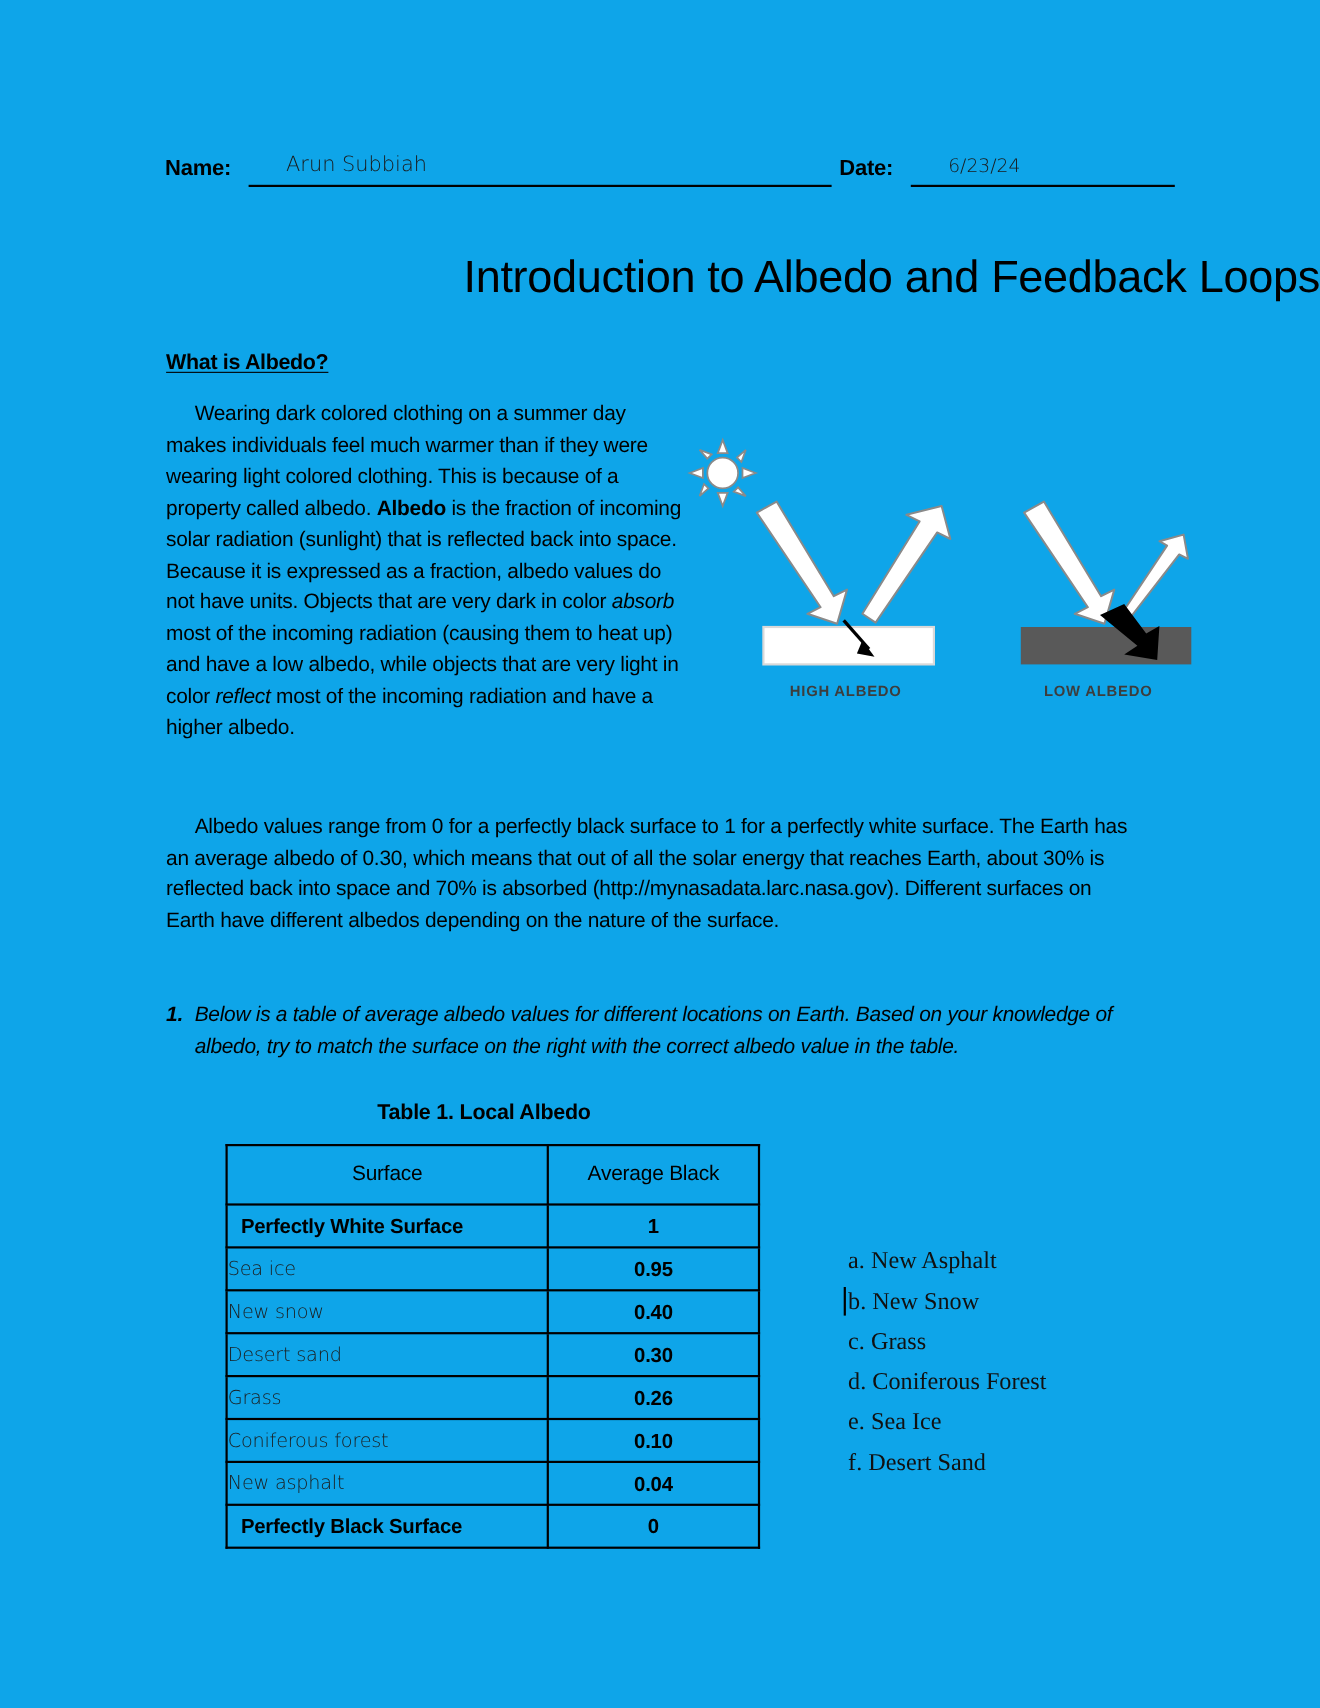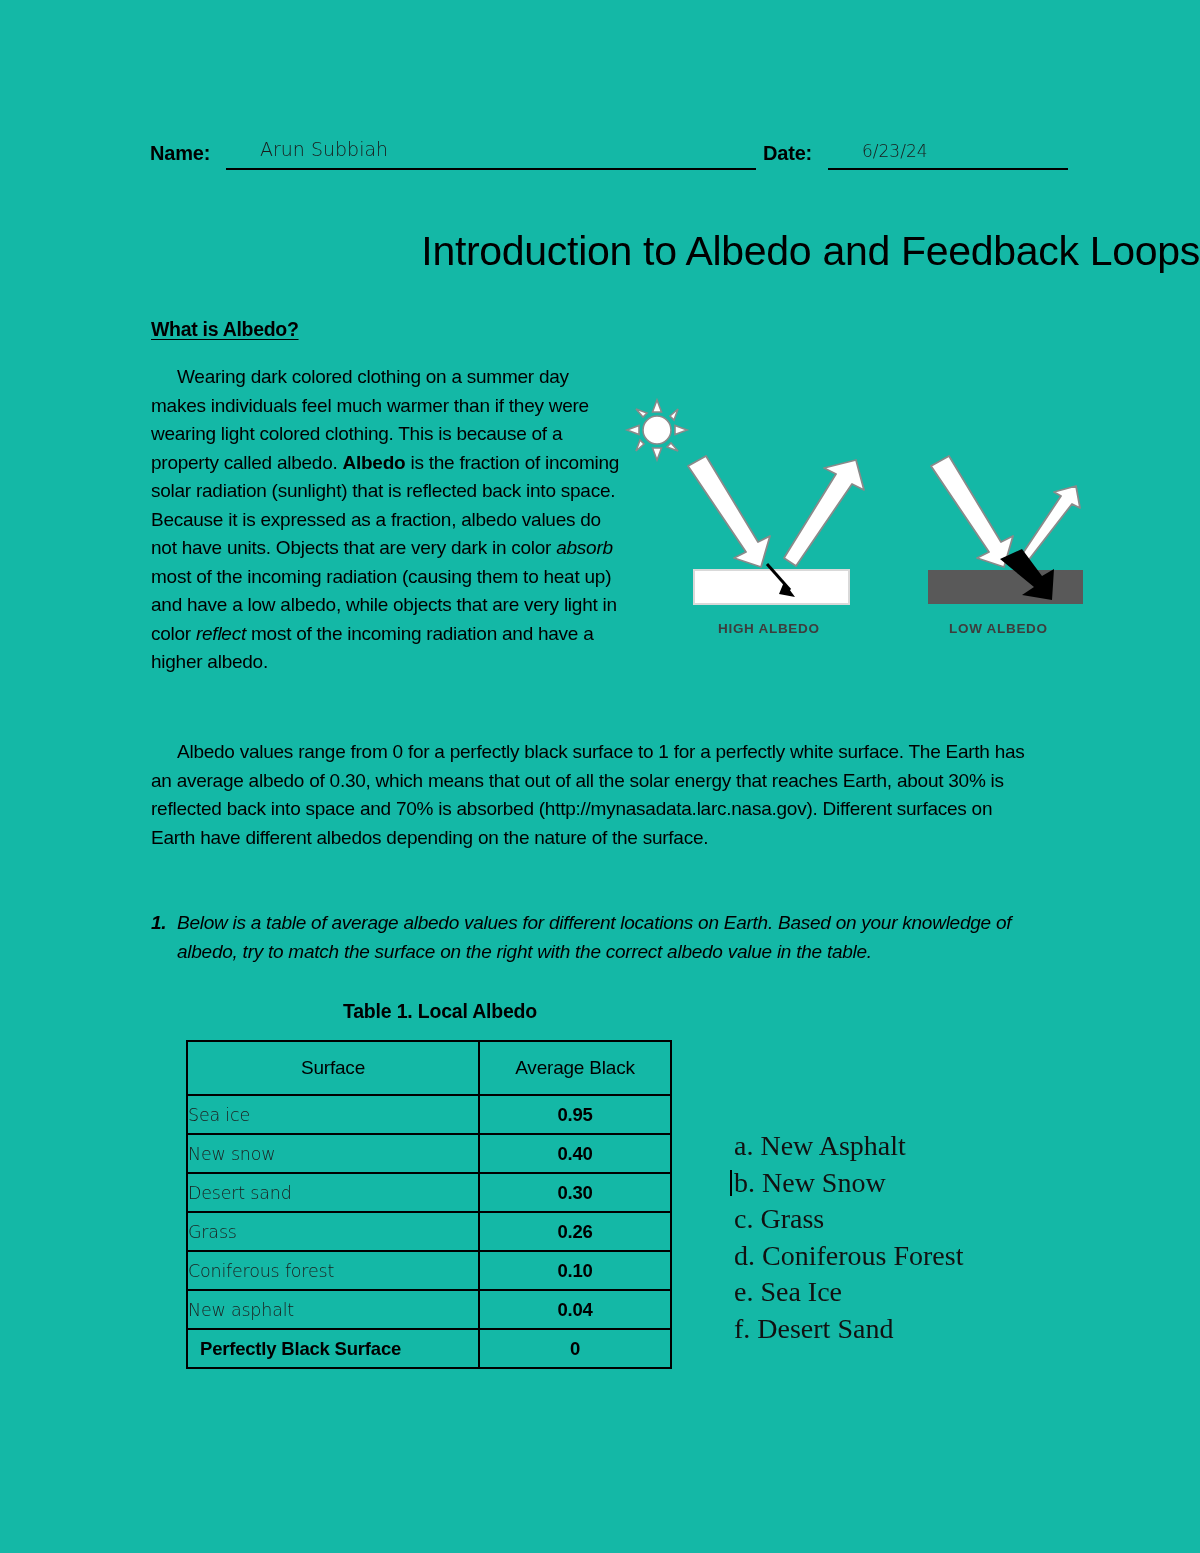--- a/index.html
+++ b/index.html
@@ -14,21 +14,21 @@
     font-family: "Liberation Sans", sans-serif;
     color: #000000;
     overflow: hidden;
   }
 
   .page {
     position: absolute;
     left: 0; top: 0;
     width: 1200px;
     height: 1553px;
-    background: #14b8a6;
+    background: #0ea5e9;
     text-decoration: underline;
   }
 
   
   .header-row {
     position: absolute;
     left: 150px;
     top: 136px;
     width: 920px;
     height: 44px;
@@ -160,21 +160,21 @@
     left: 200px;
     top: 1000px;
     width: 480px;
     text-align: center;
     font-size: 19.5px;
     font-weight: bold;
     letter-spacing: -0.2px;
   }
   table.albedo {
     position: absolute;
-    left: 186px;
+    left: 205px;
     top: 1040px;
     width: 480px;
     border-collapse: collapse;
     table-layout: fixed;
   }
   table.albedo td {
     border: 2px solid #000;
     padding: 0;
     height: 37px;
     font-size: 18.5px;
@@ -201,24 +201,24 @@
   table.albedo tr.filled td.surface {
     font-family: "DejaVu Sans", sans-serif;
     font-weight: 300;
     font-size: 17.5px;
     color: #1c1c1c;
   }
 
   
   .choices {
     position: absolute;
-    left: 734px;
+    left: 771px;
     top: 1128px;
     font-family: "Liberation Serif", serif;
-    font-size: 28px;
+    font-size: 22px;
     line-height: 36.5px;
     color: #111;
   }
   .choices .choice { position: relative; white-space: nowrap; }
   .caret {
     position: absolute;
     left: -4px;
     top: 5px;
     width: 2px;
     height: 26px;
@@ -296,20 +296,24 @@
   </div>
 
   <div class="table-caption">Table 1. Local Albedo</div>
 
   <table class="albedo">
     <tbody>
       <tr class="head">
         <td class="surface">Surface</td>
         <td class="value">Average Black</td>
       </tr>
+      <tr class="fixed">
+        <td class="surface">Perfectly White Surface</td>
+        <td class="value">1</td>
+      </tr>
       <tr class="filled">
         <td class="surface">Sea ice</td>
         <td class="value">0.95</td>
       </tr>
       <tr class="filled">
         <td class="surface">New snow</td>
         <td class="value">0.40</td>
       </tr>
       <tr class="filled">
         <td class="surface">Desert sand</td>

